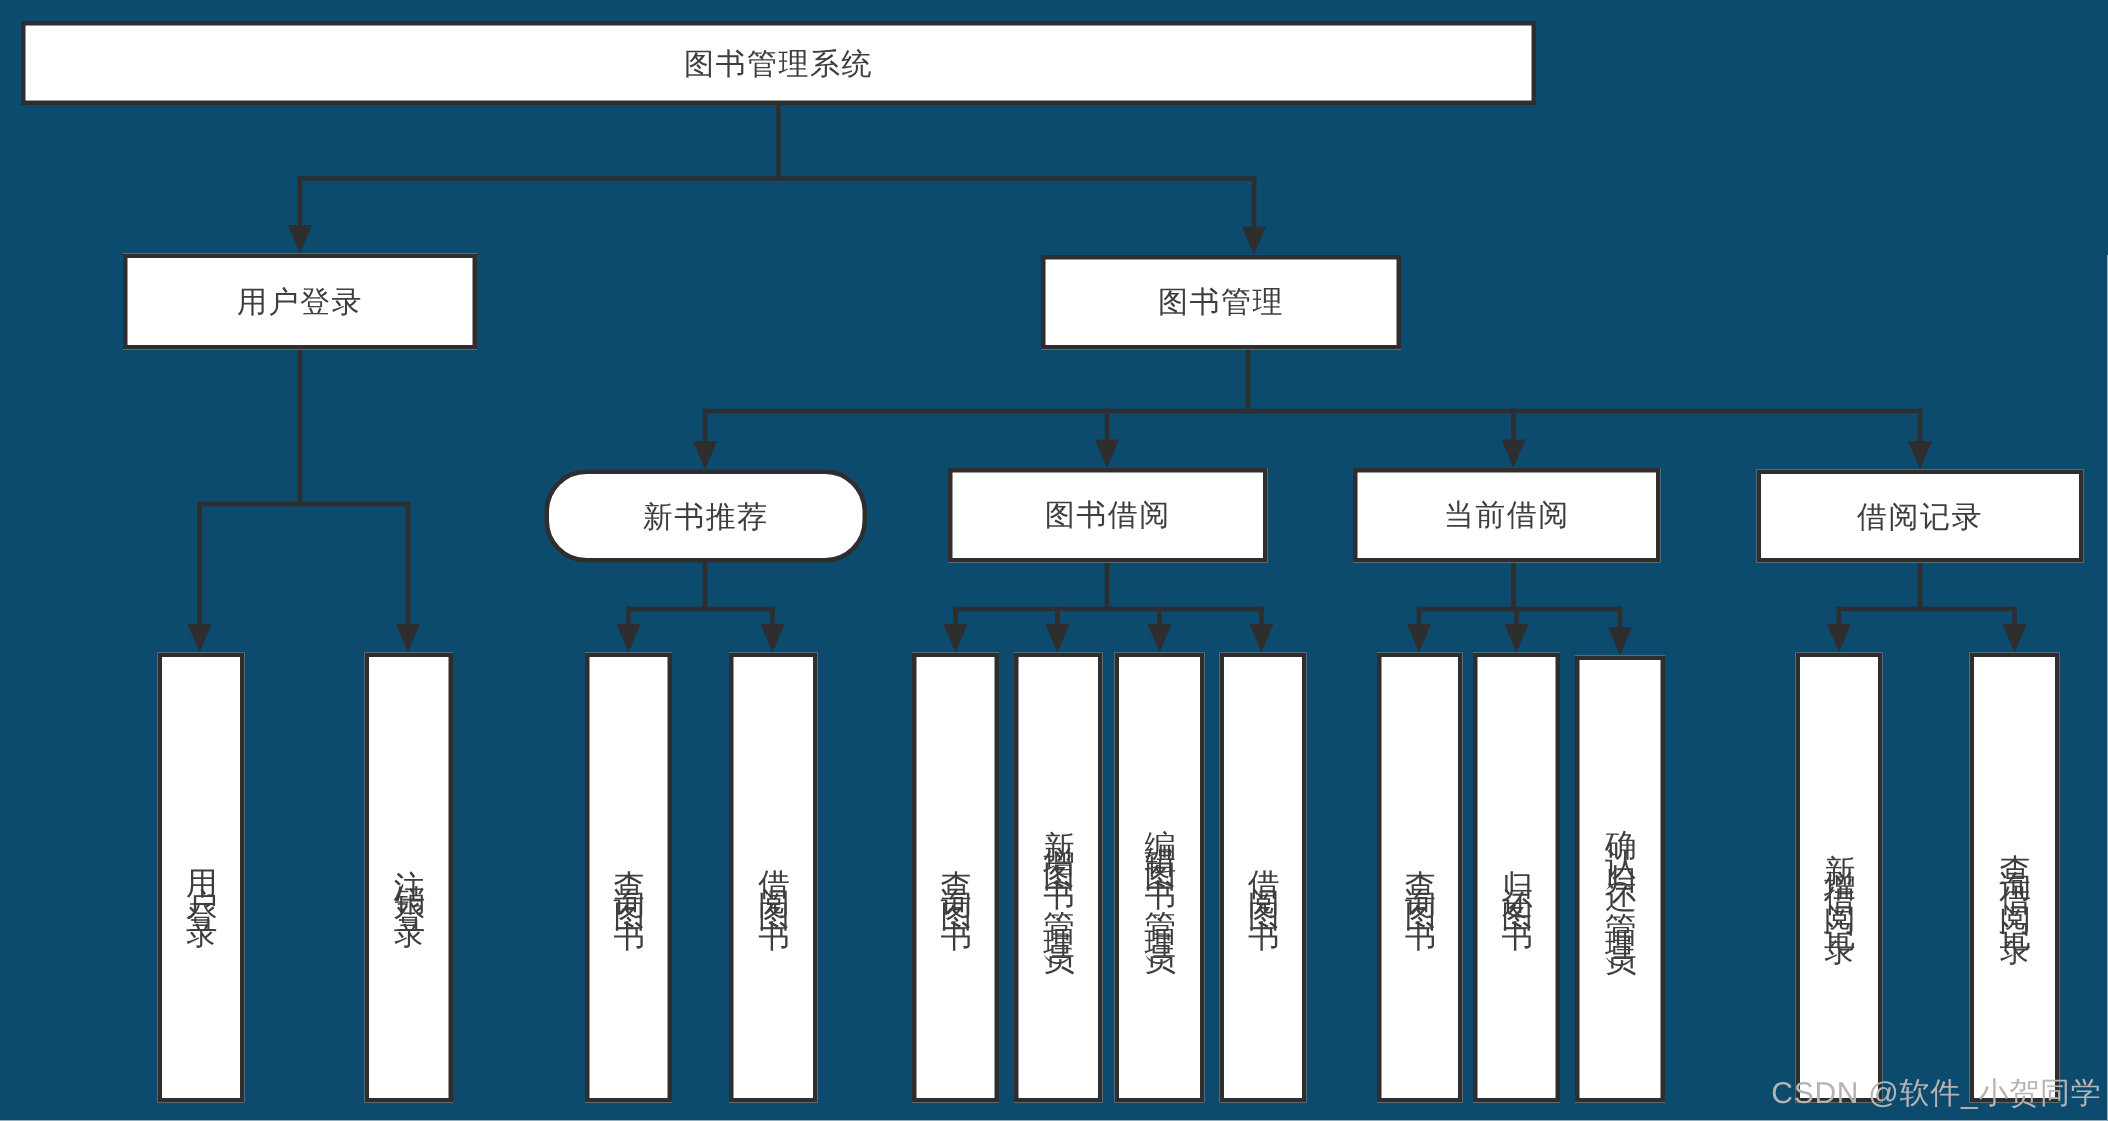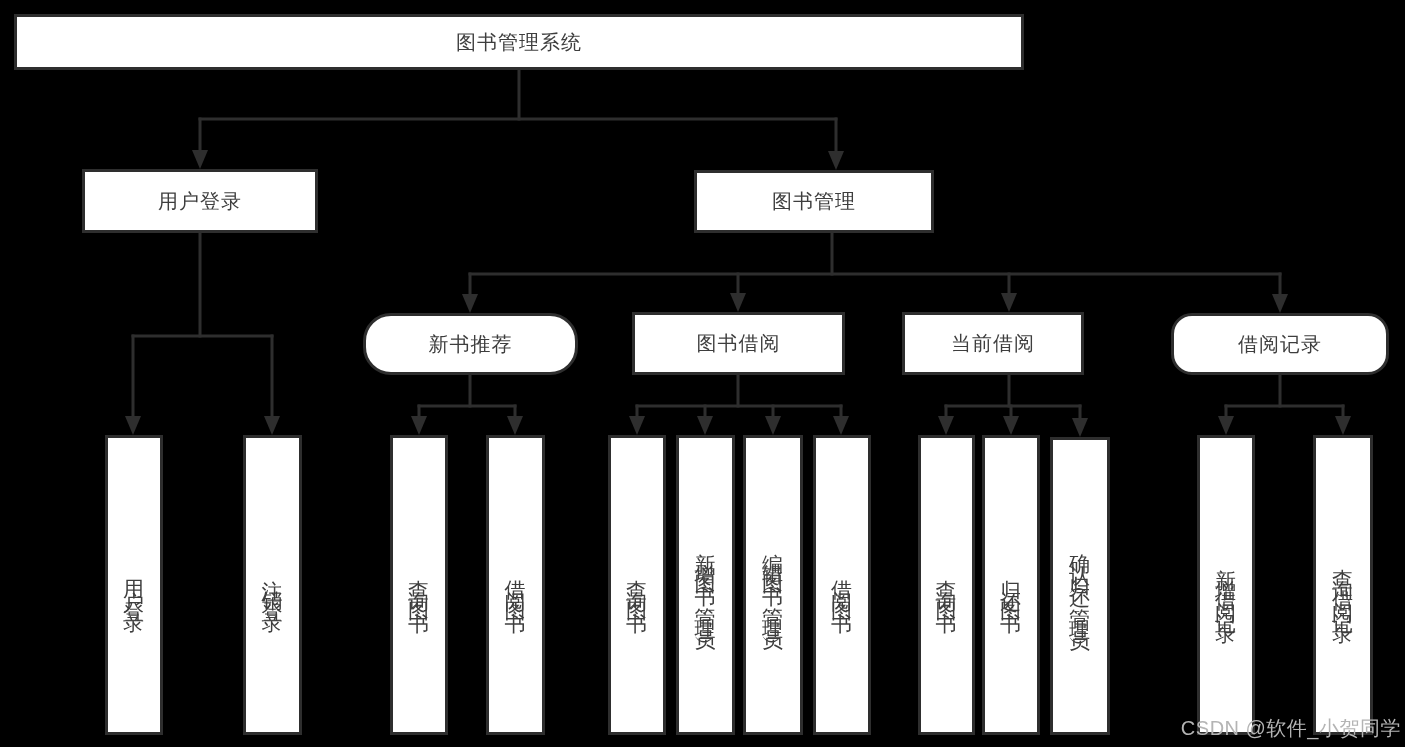--- a/index.html
+++ b/index.html
@@ -5,21 +5,21 @@
   html, body {
     margin: 0;
     padding: 0;
     background: #ffffff;
     font-family: "Liberation Sans", "DejaVu Sans", sans-serif;
   }
   .stage {
     position: relative;
     width: 1405px;
     height: 747px;
-    background: #000000;
+    background: #0c4a6e;
     overflow: hidden;
   }
   .connector-svg {
     position: absolute;
     left: 0;
     top: 0;
     width: 1405px;
     height: 747px;
     pointer-events: none;
   }
@@ -127,24 +127,24 @@
   <div class="node" style="left:694px; top:170px; width:240px; height:63px;">
     <span>图书管理</span>
   </div>
 
   <div class="node" style="left:363px; top:313px; width:215px; height:62px;border-radius:28px;">
     <span>新书推荐</span>
   </div>
   <div class="node" style="left:632px; top:312px; width:213px; height:63px;">
     <span>图书借阅</span>
   </div>
-  <div class="node" style="left:902px; top:312px; width:182px; height:63px;">
+  <div class="node" style="left:902px; top:312px; width:205px; height:63px;">
     <span>当前借阅</span>
   </div>
-  <div class="node" style="left:1171px; top:313px; width:218px; height:62px;border-radius:21px;">
+  <div class="node" style="left:1171px; top:313px; width:218px; height:62px;">
     <span>借阅记录</span>
   </div>
 
   <div class="leaf" style="left:105px; top:435px; width:58px; height:300px;">
     <span>用户登录</span>
   </div>
   <div class="leaf" style="left:243px; top:435px; width:59px; height:300px;">
     <span>注销登录</span>
   </div>
 

